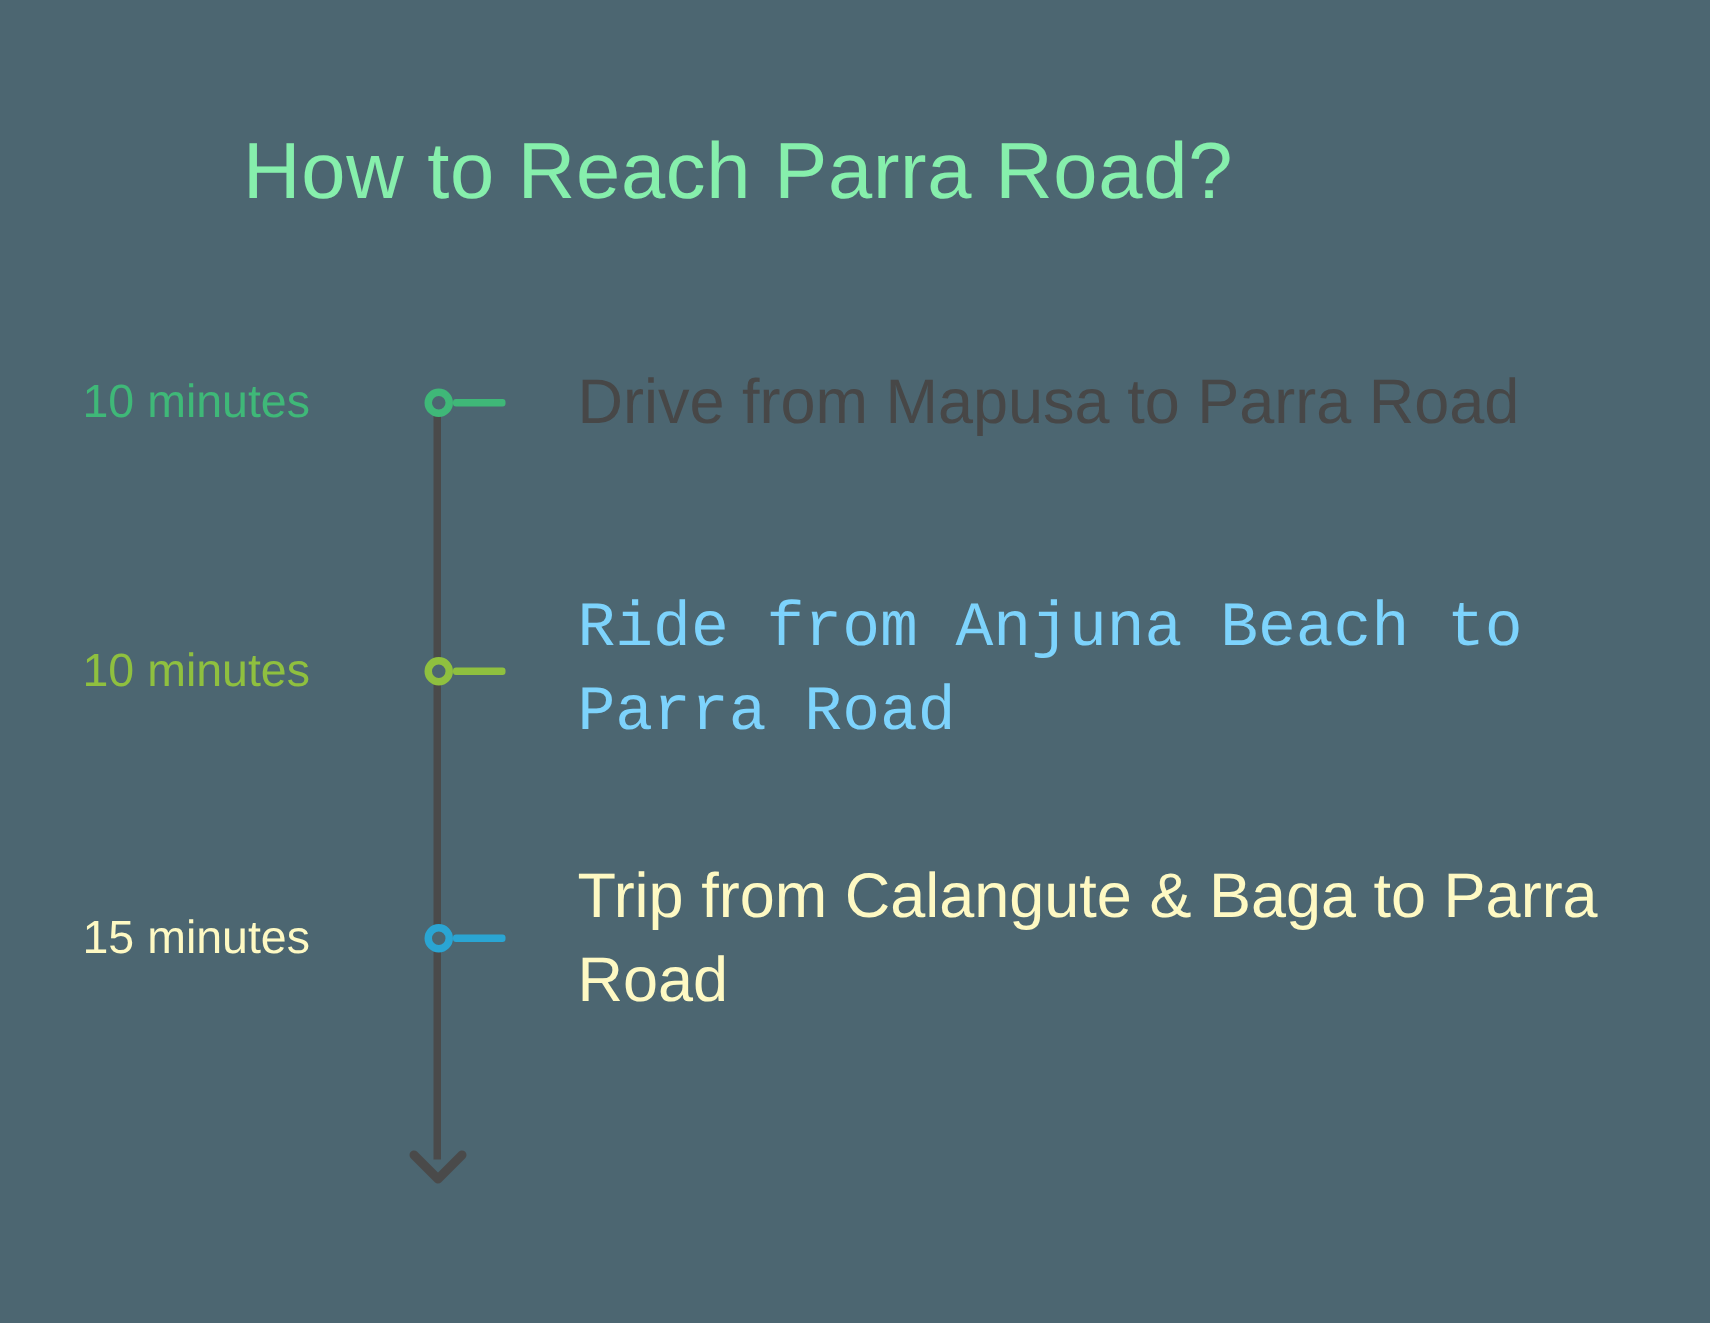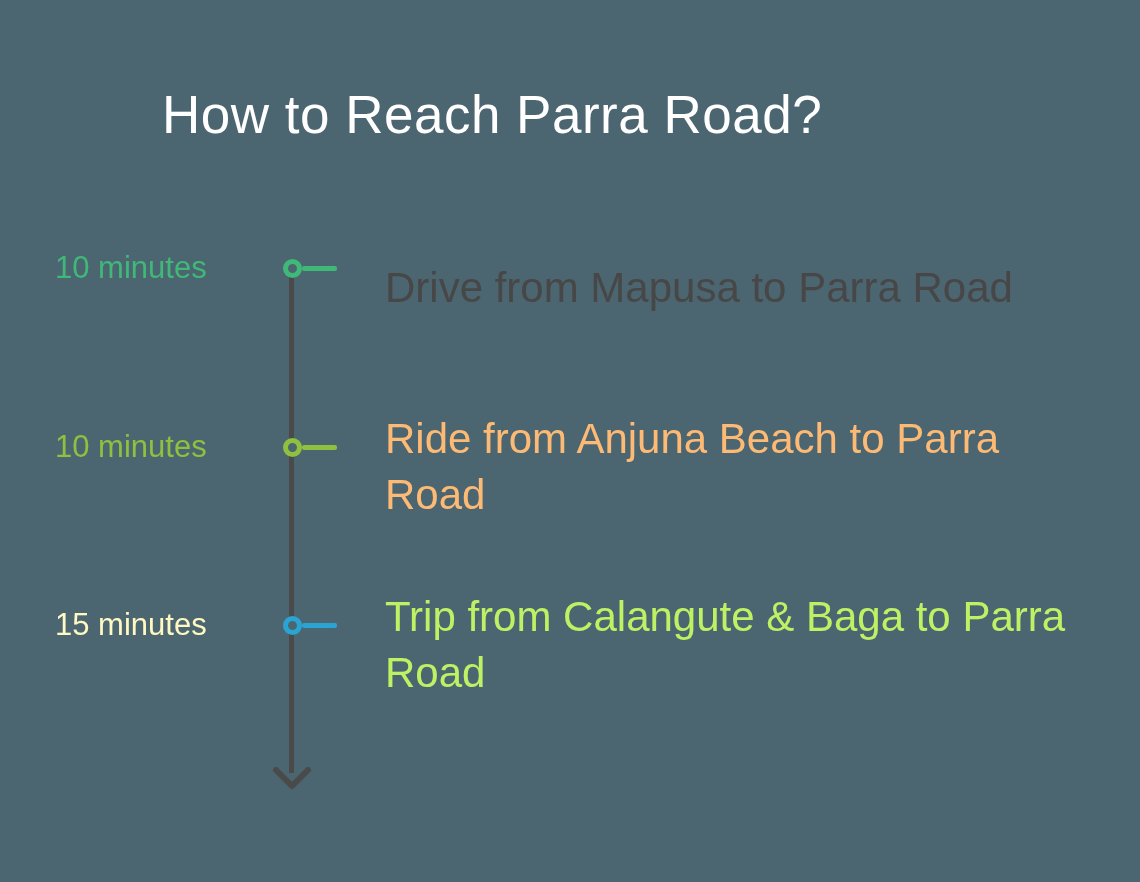--- a/index.html
+++ b/index.html
@@ -63,50 +63,49 @@
     line-height: 38px;
     white-space: nowrap;
   }
   .step {
     position: absolute;
     left: 385px;
     width: 700px;
     font-size: 42px;
     font-weight: 400;
     line-height: 56px;
-    margin-top: 20px;
   }
   
   .ring-1 { top: 259px; }  .tick-1 { top: 266px; }  .duration-1 { top: 249px; }  .step-1 { top: 240px; }
   .ring-2 { top: 438px; }  .tick-2 { top: 445px; }  .duration-2 { top: 428px; }  .step-2 { top: 391px; }
   .ring-3 { top: 616px; }  .tick-3 { top: 623px; }  .duration-3 { top: 606px; }  .step-3 { top: 569px; }
 </style>
 </head>
 <body>
 
 <div class="canvas" style="background: rgb(76, 102, 113);">
 
-  <h1 class="title" style="color: #ffffff;">How to Reach Parra Road?</h1>
+  <h1 class="title" style="color: #86efac;">How to Reach Parra Road?</h1>
 
   <div class="axis" style="background: rgb(74, 74, 74);"></div>
 
   <div class="duration duration-1" style="color: rgb(63, 184, 120);">10 minutes</div>
   <span class="ring ring-1" style="border-color: rgb(63, 184, 120); background: rgb(76, 102, 113);"></span>
   <span class="tick tick-1" style="background: rgb(63, 184, 120);"></span>
   <div class="step step-1" style="color: rgb(71, 71, 71);">Drive from Mapusa to Parra Road</div>
 
   <div class="duration duration-2" style="color: rgb(143, 192, 63);">10 minutes</div>
   <span class="ring ring-2" style="border-color: rgb(143, 192, 63); background: rgb(76, 102, 113);"></span>
   <span class="tick tick-2" style="background: rgb(143, 192, 63);"></span>
-  <div class="step step-2" style="color: #fdba74;">Ride from Anjuna Beach to Parra Road</div>
+  <div class="step step-2" style="color: #7dd3fc; font-family: Liberation Mono, monospace;">Ride from Anjuna Beach to Parra Road</div>
 
   <div class="duration duration-3" style="color: #fef9c3;">15 minutes</div>
   <span class="ring ring-3" style="border-color: rgb(42, 165, 211); background: rgb(76, 102, 113);"></span>
   <span class="tick tick-3" style="background: rgb(42, 165, 211);"></span>
-  <div class="step step-3" style="color: #bef264;">Trip from Calangute &amp; Baga to Parra Road</div>
+  <div class="step step-3" style="color: #fef9c3;">Trip from Calangute &amp; Baga to Parra Road</div>
 
   <div class="arrow-wrap">
     <svg width="40" height="30" viewBox="0 0 40 30">
       <polyline points="4,6 20,22 36,6" fill="none" stroke-width="6" stroke-linecap="round" stroke-linejoin="round" style="stroke: rgb(74, 74, 74);"></polyline>
     </svg>
   </div>
 
 </div>
 
 </body></html>

